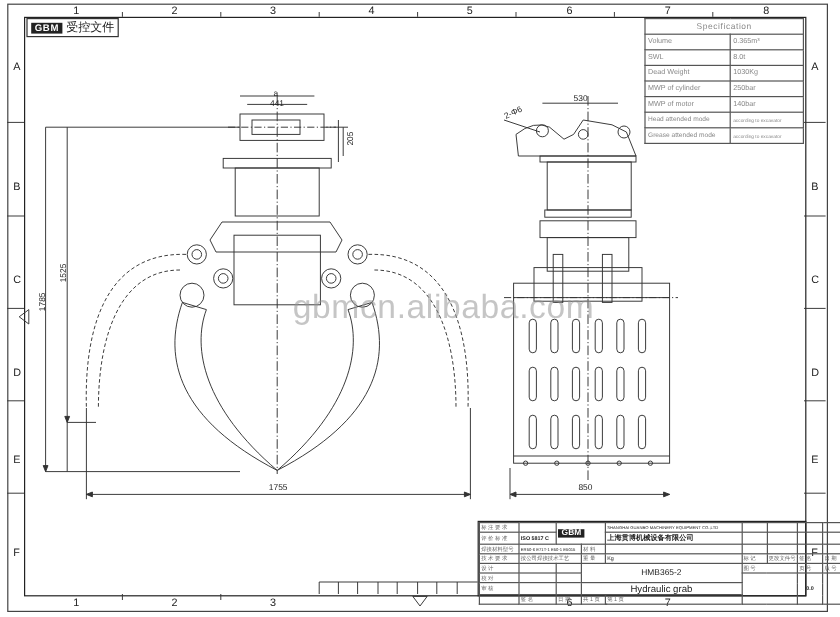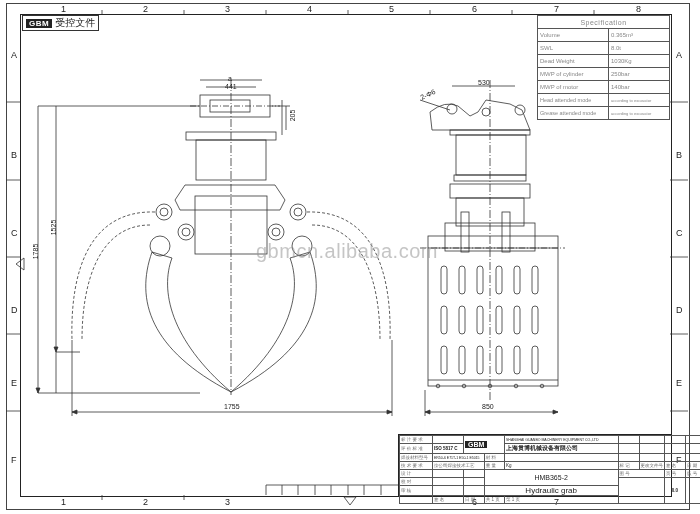--- a/index.html
+++ b/index.html
@@ -14,21 +14,21 @@
   .logo .g{background:#222;color:#fff;font-weight:bold;font-size:8px;padding:0 3px;letter-spacing:0.5px;}
   .spec{left:537px;top:15px;width:133px;border-collapse:collapse;font-size:6px;color:#888;}
   .spec td{border:1px solid #555;height:12px;padding:0 2px;white-space:nowrap;}
   .spec .h{text-align:center;font-size:7px;letter-spacing:0.5px;}
   .spec td:first-child{width:66px;}
   .tb{left:398px;top:434px;width:272px;height:61px;border:1px solid #222;}
   .tb table{border-collapse:collapse;font-size:4.5px;color:#666;}
   .tb td{border:1px solid #555;padding:0 1px;height:7px;white-space:nowrap;}
   .tb .big{font-size:7px;color:#222;text-align:center;}
   .dim{font-size:7px;color:#222;}
-  .wm{left:256px;top:240px;font-size:20px;color:rgba(150,150,150,0.55);letter-spacing:0.5px;}
+  .wm{left:244px;top:240px;font-size:28px;color:rgba(150,150,150,0.55);letter-spacing:0.5px;}
   svg{position:absolute;left:0;top:0;}
 </style>
 </head>
 <body>
 
 <div class="abs frame-outer"></div>
 <div class="abs frame-inner"></div>
 
 <span class="abs colnum" style="left:61px">1</span>
 <span class="abs colnum" style="left:143px">2</span>

